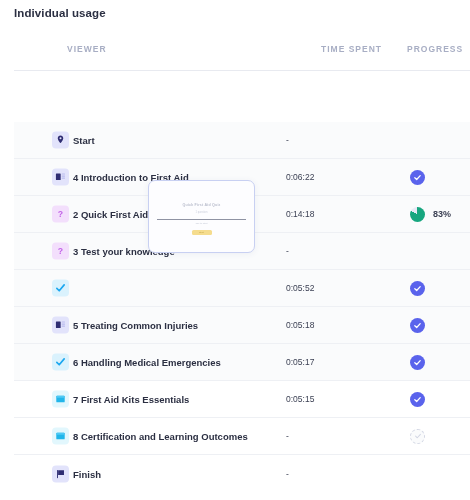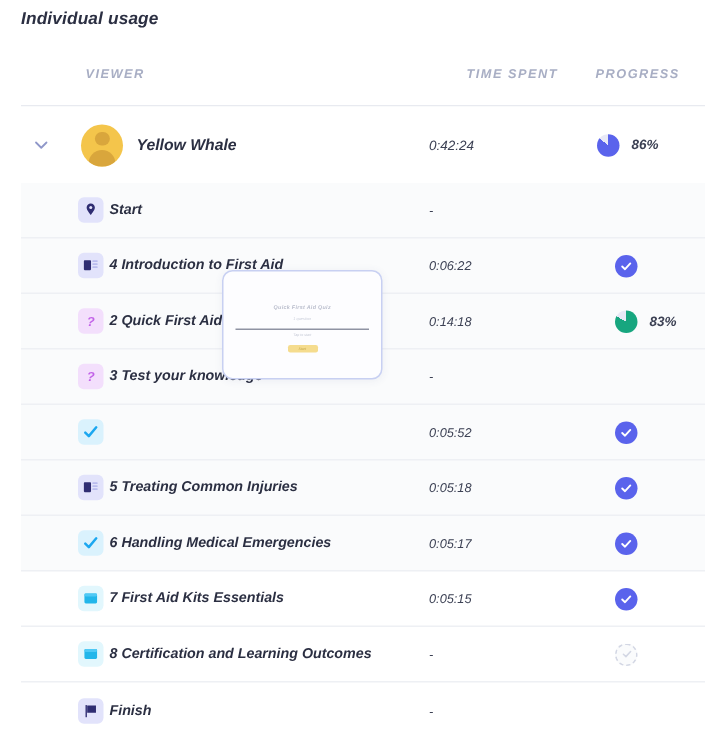--- a/index.html
+++ b/index.html
@@ -6,37 +6,36 @@
   html, body {
     width: 470px; height: 500px;
     background: #ffffff;
     font-family: "Liberation Sans", sans-serif;
     overflow: hidden;
   }
   .page {
     position: relative;
     width: 470px; height: 380px;
     background: #ffffff;
-    font-style: italic;
   }
 
   
   .section-title {
     position: absolute;
     left: 14px; top: 7px;
     font-size: 11.5px;
     font-weight: 700;
     color: #2b2f42;
     letter-spacing: .1px;
   }
 
   
   .table-head {
     position: absolute;
-    left: 14px; right: 0px; top: 44px;
+    left: 24px; right: 0px; top: 44px;
     height: 26px;
   }
   .th {
     position: absolute;
     top: 0;
     font-size: 8.5px;
     font-weight: 700;
     letter-spacing: 1px;
     color: #a8aec4;
   }
@@ -210,37 +209,20 @@
 
   <div class="section-title">Individual usage</div>
 
   <div class="table-head">
     <div class="th th-viewer">VIEWER</div>
     <div class="th th-time">TIME SPENT</div>
     <div class="th th-progress">PROGRESS</div>
   </div>
   <div class="head-rule"></div>
 
-  <div class="viewer-row">
-    <div class="chev">
-      <svg width="13" height="13" viewBox="0 0 13 13">
-        <path d="M3 5 L6.5 8.5 L10 5" fill="none" stroke="#8f97c9" stroke-width="1.2" stroke-linecap="round" stroke-linejoin="round"></path>
-      </svg>
-    </div>
-    <div class="avatar">
-      <div class="head"></div>
-      <div class="body"></div>
-    </div>
-    <div class="viewer-name">Yellow Whale</div>
-    <div class="viewer-time">0:42:24</div>
-    <div class="viewer-prog">
-      <div class="pie" id="viewer-pie" style="background: conic-gradient(rgb(90, 99, 236) 0deg, rgb(90, 99, 236) 309.6deg, rgb(232, 233, 246) 309.6deg, rgb(232, 233, 246) 360deg);"></div>
-      <div class="pct-label">86%</div>
-    </div>
-  </div>
 
   <div class="items" id="items-container">
       <div class="item-row">
         <div class="item-icon tint-indigo">
           <svg width="11" height="11" viewBox="0 0 12 12">
             <path d="M6 1.2c-1.7 0-3 1.3-3 3 0 2.1 3 5.4 3 5.4s3-3.3 3-5.4c0-1.7-1.3-3-3-3z" fill="#2f2d72"></path>
             <circle cx="6" cy="4.2" r="1.1" fill="#e2e3fb"></circle>
           </svg>
         </div>
         <div class="item-label">Start</div>

